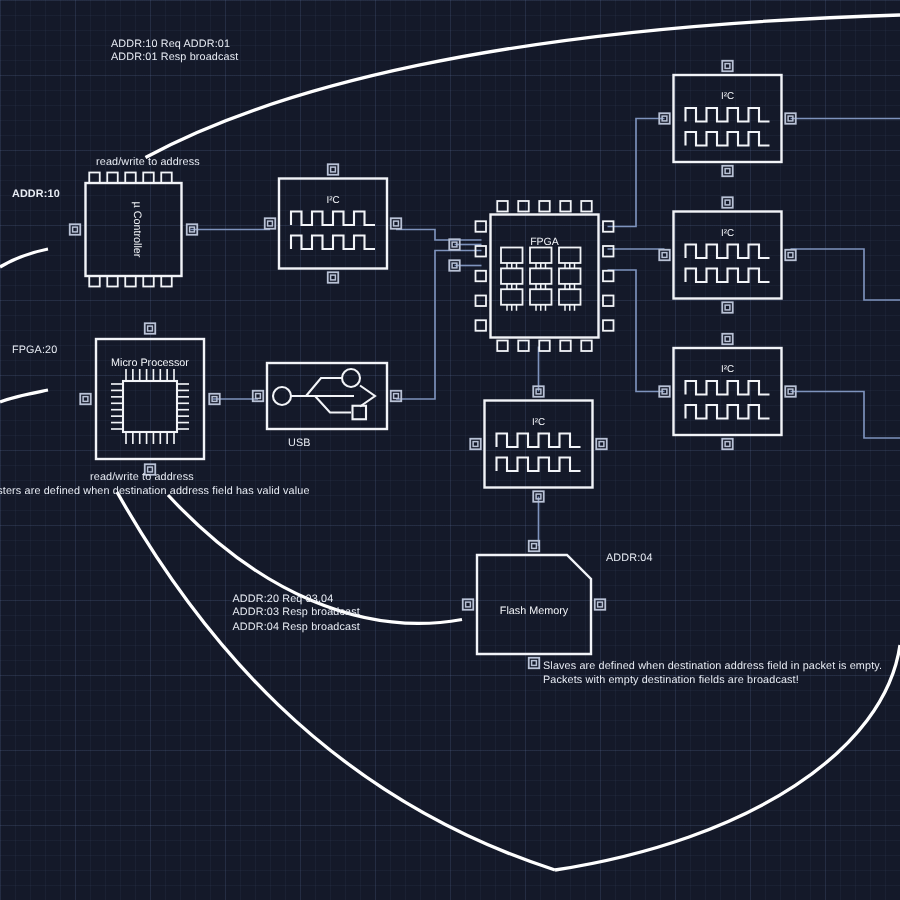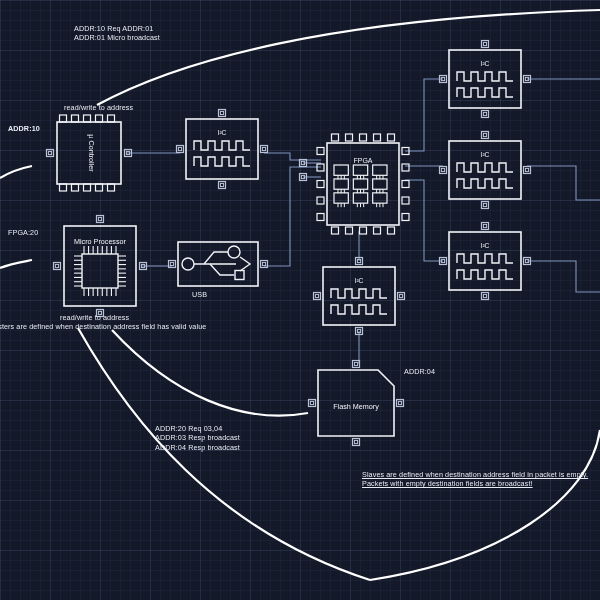--- a/index.html
+++ b/index.html
@@ -241,27 +241,27 @@
       <rect x="483.4" y="224.4" width="3.2" height="3.2" fill="none" stroke="#b9c2d6" stroke-width="1"></rect>
       <rect x="481.5" y="292.5" width="7" height="7" fill="none" stroke="#b9c2d6" stroke-width="1.2"></rect>
       <rect x="483.4" y="294.4" width="3.2" height="3.2" fill="none" stroke="#b9c2d6" stroke-width="1"></rect>
       <rect x="299.5" y="159.5" width="7" height="7" fill="none" stroke="#b9c2d6" stroke-width="1.2"></rect>
       <rect x="301.4" y="161.4" width="3.2" height="3.2" fill="none" stroke="#b9c2d6" stroke-width="1"></rect>
       <rect x="299.5" y="173.5" width="7" height="7" fill="none" stroke="#b9c2d6" stroke-width="1.2"></rect>
       <rect x="301.4" y="175.4" width="3.2" height="3.2" fill="none" stroke="#b9c2d6" stroke-width="1"></rect>
     </svg>
   <div id="labels">
       <div class="txt" style="left: 74px; top: 24px;">ADDR:10 Req ADDR:01
-ADDR:01 Micro broadcast</div>
+ADDR:01 Resp broadcast</div>
       <div class="txt" style="left: 8px; top: 124px; font-weight: bold;">ADDR:10</div>
       <div class="txt" style="left: 8px; top: 228px;">FPGA:20</div>
       <div class="txt" style="left: 64px; top: 103px;">read/write to address</div>
       <div class="txt" style="left: 60px; top: 313px;">read/write to address</div>
       <div class="txt" style="left: -12px; top: 322px;">Masters are defined when destination address field has valid value</div>
-      <div class="txt" style="left: 155px; top: 424px;">ADDR:20 Req 03,04
+      <div class="txt" style="left: 155px; top: 394px;">ADDR:20 Req 03,04
 ADDR:03 Resp broadcast
 ADDR:04 Resp broadcast</div>
       <div class="txt" style="left: 404px; top: 367px;">ADDR:04</div>
-      <div class="txt" style="left: 362px; top: 470px; text-decoration: underline;">Slaves are defined when destination address field in packet is empty.
+      <div class="txt" style="left: 362px; top: 439px;">Slaves are defined when destination address field in packet is empty.
 Packets with empty destination fields are broadcast!</div>
       <div class="txt" style="left: 192px; top: 290px;">USB</div>
     </div>
 </div>
 
 </body></html>

